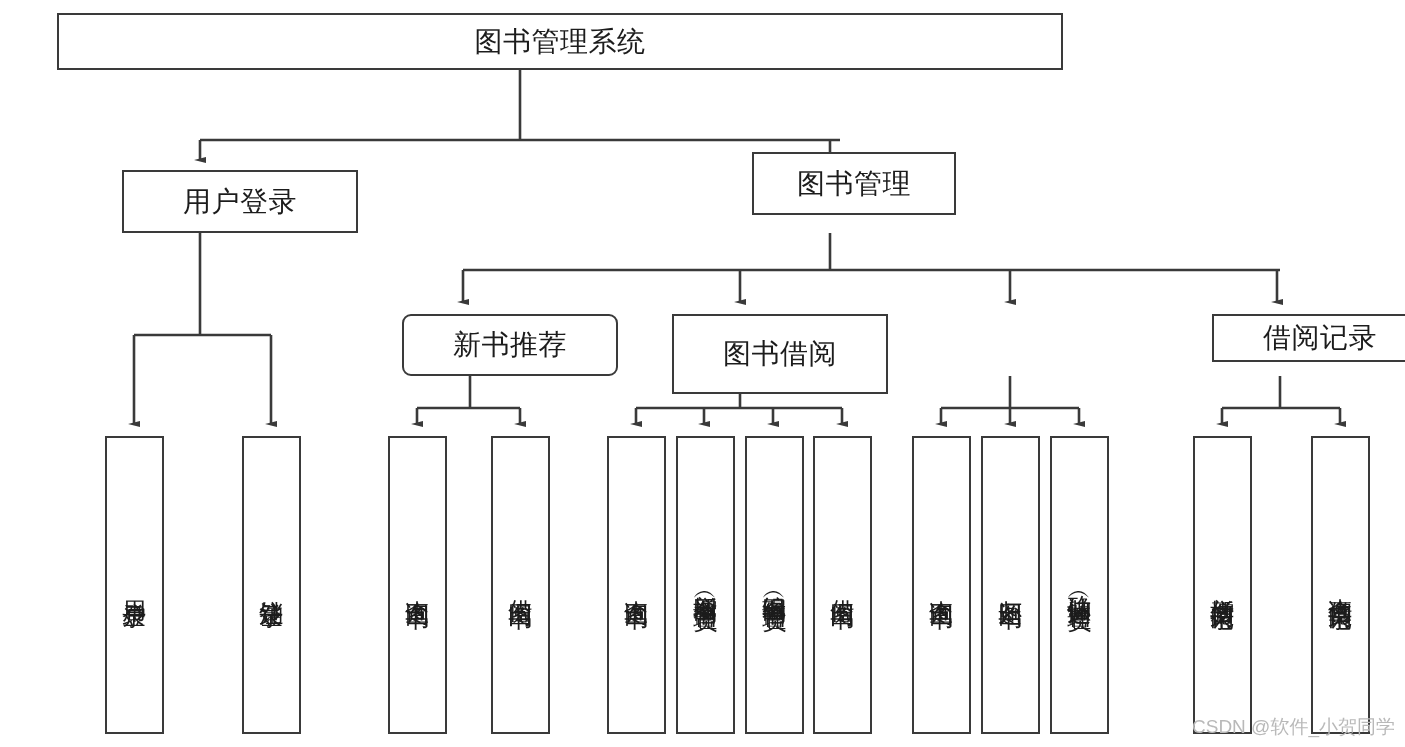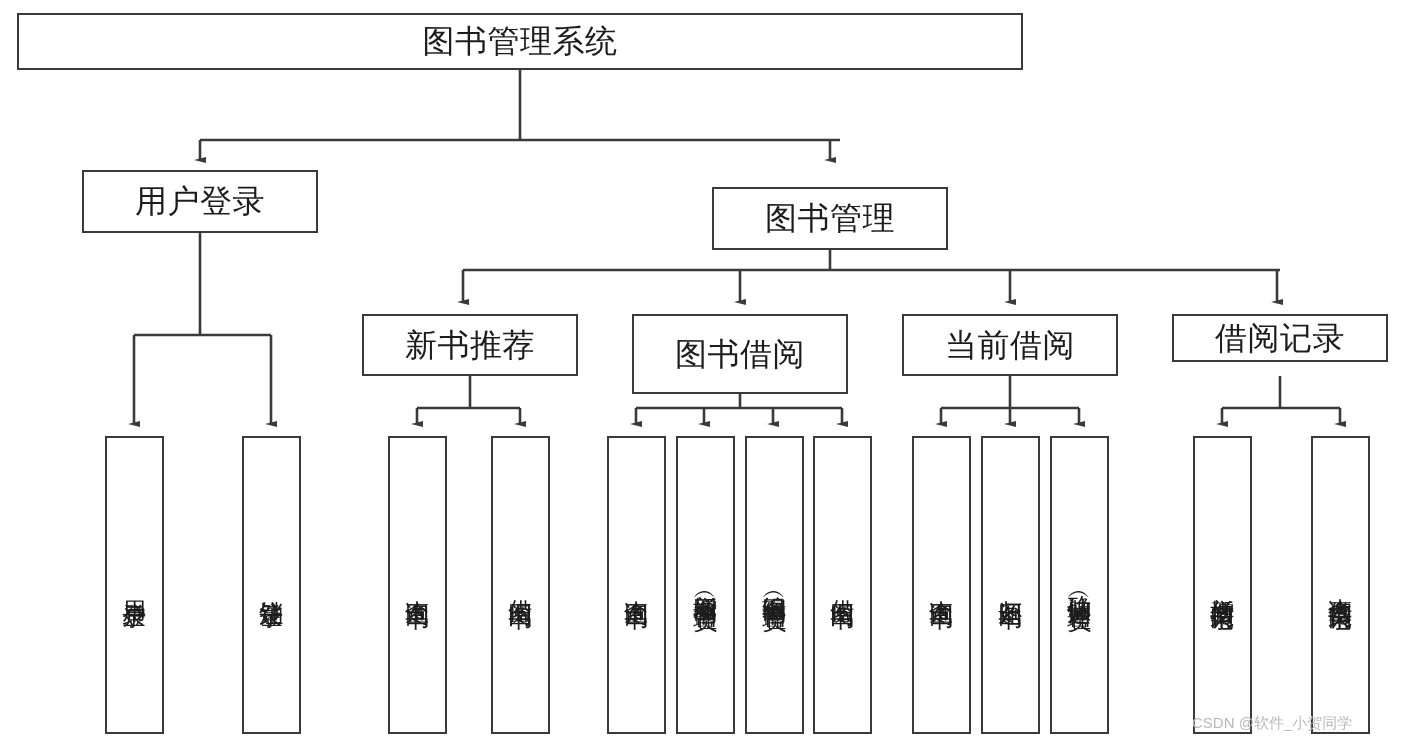--- a/index.html
+++ b/index.html
@@ -28,37 +28,38 @@
     position: absolute;
     box-sizing: border-box;
     border: 2px solid #3a3a3a;
     background: #ffffff;
     display: flex;
     align-items: center;
     justify-content: center;
     color: #1c1c1c;
   }
   .node-h {
-    font-size: 32px;
+    font-size: 28px;
     line-height: 1.2;
     white-space: nowrap;
     letter-spacing: 0.5px;
+    margin-left: 40px;
   }
   .node-v {
     font-size: 24px;
     line-height: 1.22;
     writing-mode: vertical-rl;
     text-orientation: upright;
     letter-spacing: 2px;
     text-align: center;
     padding: 6px 0;
   }
   .watermark {
     position: absolute;
-    font-size: 15px;
+    font-size: 19px;
     color: #b9b9b9;
     white-space: nowrap;
     user-select: none;
   }
 </style>
 </head>
 <body>
 
 <div id="diagram-root">
 
@@ -120,25 +121,24 @@
       <path d="M1280,376 L1280,408"></path>
       <path d="M1222,408 L1340,408"></path>
       <path d="M1222,408 L1222,424" marker-end="url(#arrowhead)"></path>
       <path d="M1340,408 L1340,424" marker-end="url(#arrowhead)"></path>
     </g>
   </svg>
 
   <div class="node-box node-h" style="left:17px; top:13px; width:1006px; height:57px;">图书管理系统</div>
 
   <div class="node-box node-h" style="left:82px; top:170px; width:236px; height:63px;">用户登录</div>
-  <div class="node-box node-h" style="left:712px; top:187px; width:236px; height:63px;">图书管理</div>
+  <div class="node-box node-h" style="left:712px; top:152px; width:204px; height:63px;">图书管理</div>
 
-  <div class="node-box node-h" style="left:362px; top:314px; width:216px; height:62px;">新书推荐</div>
+  <div class="node-box node-h" style="left:362px; top:314px; width:216px; height:62px;border-radius:9px;">新书推荐</div>
   <div class="node-box node-h" style="left:632px; top:314px; width:216px; height:80px;">图书借阅</div>
-  <div class="node-box node-h" style="left:902px; top:314px; width:216px; height:62px;">当前借阅</div>
   <div class="node-box node-h" style="left:1172px; top:314px; width:216px; height:48px;">借阅记录</div>
 
   <div class="node-box node-v" style="left:105px; top:436px; width:59px; height:298px;">用户登录</div>
   <div class="node-box node-v" style="left:242px; top:436px; width:59px; height:298px;">注销登录</div>
 
   <div class="node-box node-v" style="left:388px; top:436px; width:59px; height:298px;">查询图书</div>
   <div class="node-box node-v" style="left:491px; top:436px; width:59px; height:298px;">借阅图书</div>
 
   <div class="node-box node-v" style="left:607px; top:436px; width:59px; height:298px;">查询图书</div>
   <div class="node-box node-v" style="left:676px; top:436px; width:59px; height:298px;">新增图书（管理员）</div>

